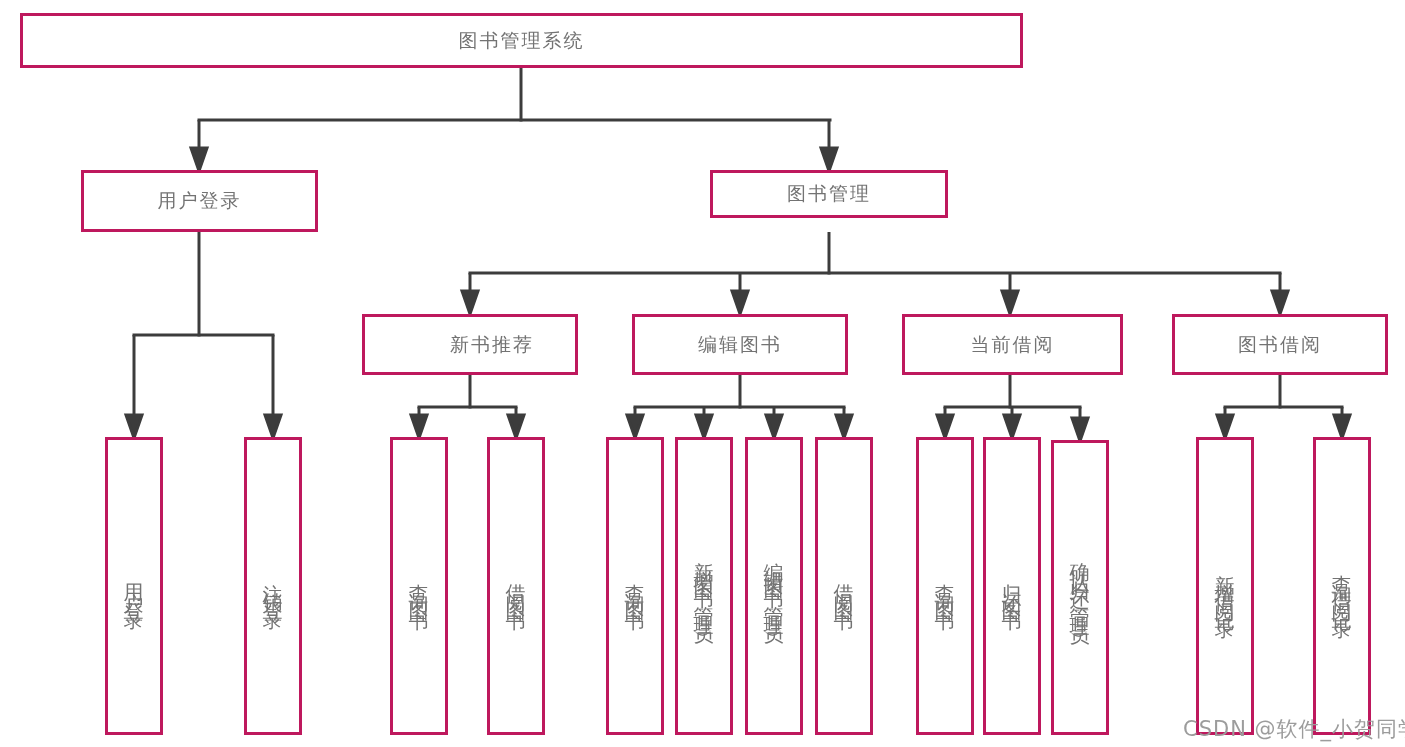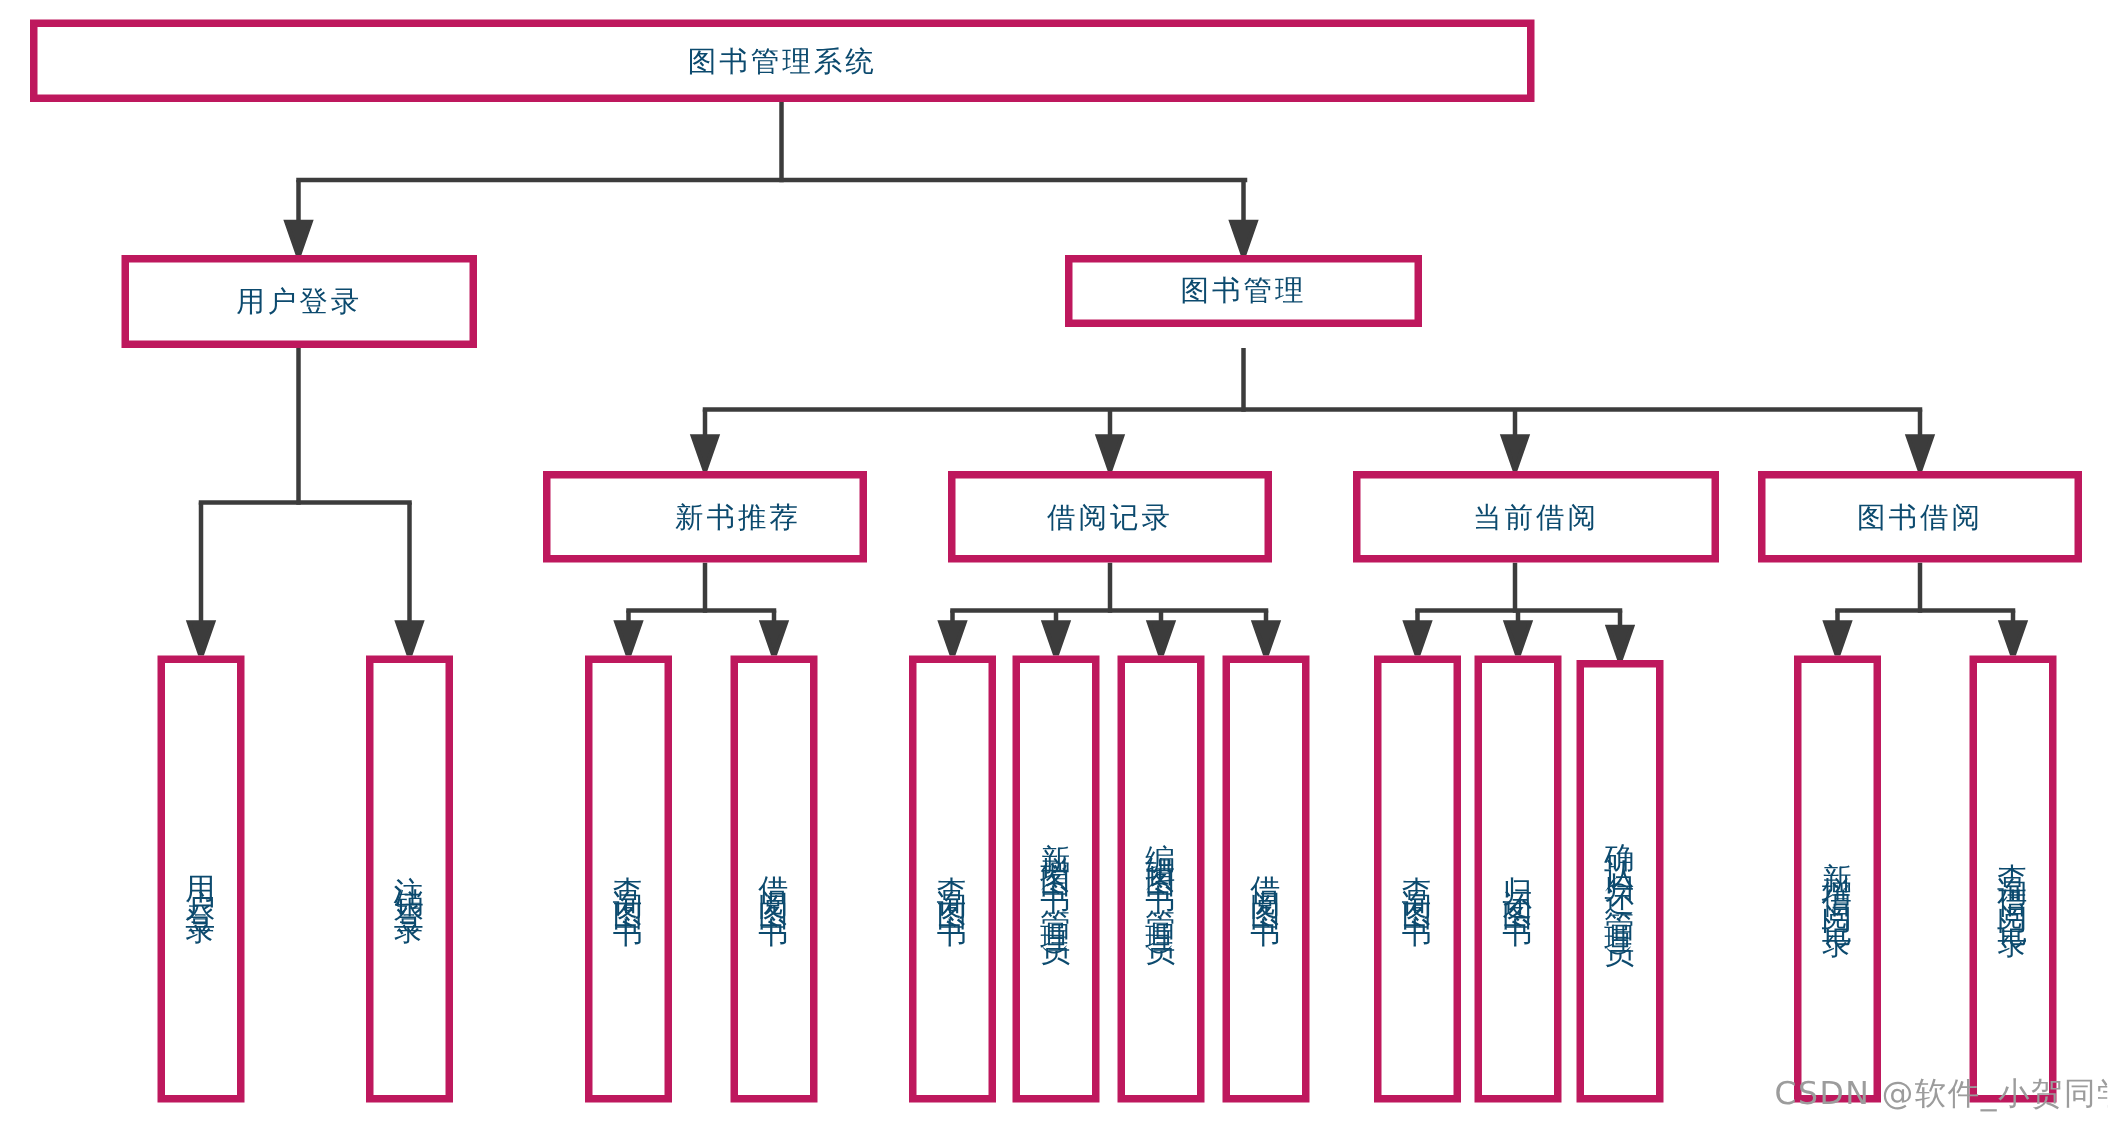--- a/index.html
+++ b/index.html
@@ -7,43 +7,43 @@
     position:relative;
     width:1405px;height:747px;
     background:#ffffff;
     font-family:"DejaVu Sans","Liberation Sans",sans-serif;
     overflow:hidden;
   }
   .connectors{position:absolute;left:0;top:0;z-index:1;}
   .node{
     position:absolute;
     box-sizing:border-box;
-    border:5px solid #be185d;
+    border:3px solid #be185d;
     background:#ffffff;
-    color:#0c4a6e;
+    color:#737373;
     display:flex;
     align-items:center;
     justify-content:center;
     z-index:2;
   }
   .hbox{font-size:19px;letter-spacing:2px;white-space:nowrap;}
   .leaf{
     writing-mode:vertical-rl;
     font-size:20px;
     letter-spacing:9px;
     top:437px;width:58px;height:298px;
     line-height:1;
   }
   
   #n-root{left:20px;top:13px;width:1003px;height:55px;}
   #n-user-login{left:81px;top:170px;width:237px;height:62px;}
   #n-book-mgmt{left:710px;top:170px;width:238px;height:48px;}
   #n-recommend{left:362px;top:314px;width:216px;height:61px;padding-left:44px;}
   #n-borrowing{left:632px;top:314px;width:216px;height:61px;}
-  #n-current{left:902px;top:314px;width:244px;height:61px;}
+  #n-current{left:902px;top:314px;width:221px;height:61px;}
   #n-records{left:1172px;top:314px;width:216px;height:61px;}
   
   #lf-0{left:105px;}
   #lf-1{left:244px;}
   #lf-2{left:390px;}
   #lf-3{left:487px;}
   #lf-4{left:606px;}
   #lf-5{left:675px;}
   #lf-6{left:745px;}
   #lf-7{left:815px;}
@@ -130,21 +130,21 @@
         <polygon points="1334,415 1350,415 1342,438"></polygon>
     </g>
   </svg>
 
   <div id="n-root" class="node hbox">图书管理系统</div>
 
   <div id="n-user-login" class="node hbox">用户登录</div>
   <div id="n-book-mgmt" class="node hbox">图书管理</div>
 
   <div id="n-recommend" class="node hbox">新书推荐</div>
-  <div id="n-borrowing" class="node hbox">借阅记录</div>
+  <div id="n-borrowing" class="node hbox">编辑图书</div>
   <div id="n-current" class="node hbox">当前借阅</div>
   <div id="n-records" class="node hbox">图书借阅</div>
 
   <div id="lf-0" class="node leaf">用户登录</div>
   <div id="lf-1" class="node leaf">注销登录</div>
   <div id="lf-2" class="node leaf">查询图书</div>
   <div id="lf-3" class="node leaf">借阅图书</div>
   <div id="lf-4" class="node leaf">查询图书</div>
   <div id="lf-5" class="node leaf">新增图书（管理员）</div>
   <div id="lf-6" class="node leaf">编辑图书（管理员）</div>

